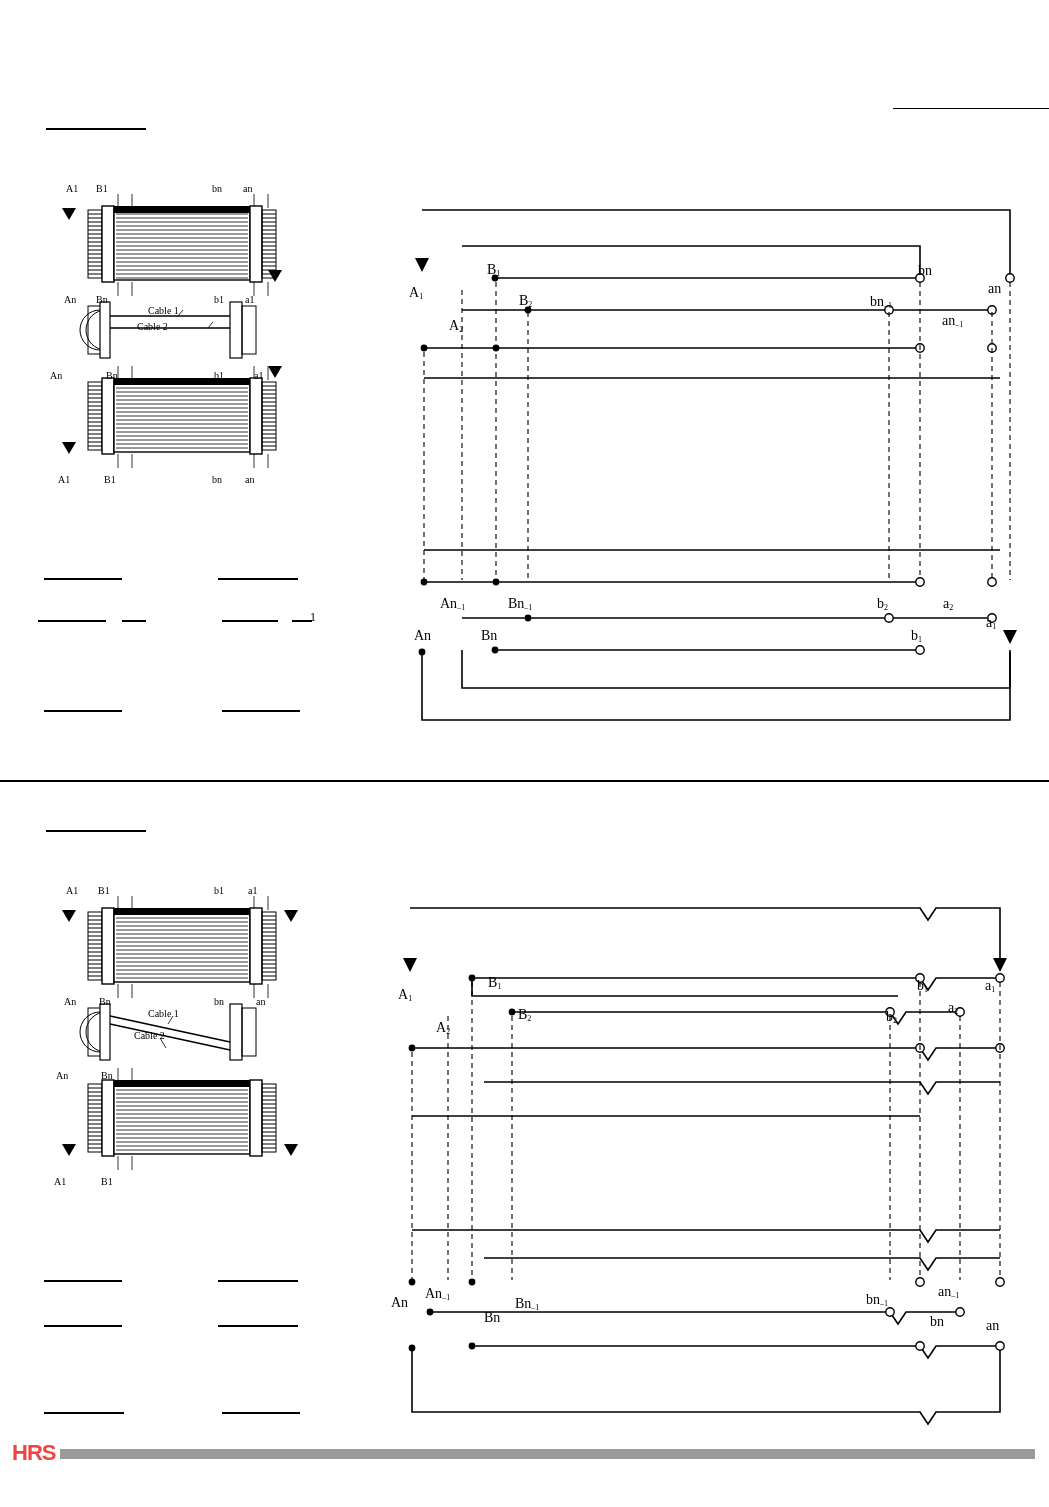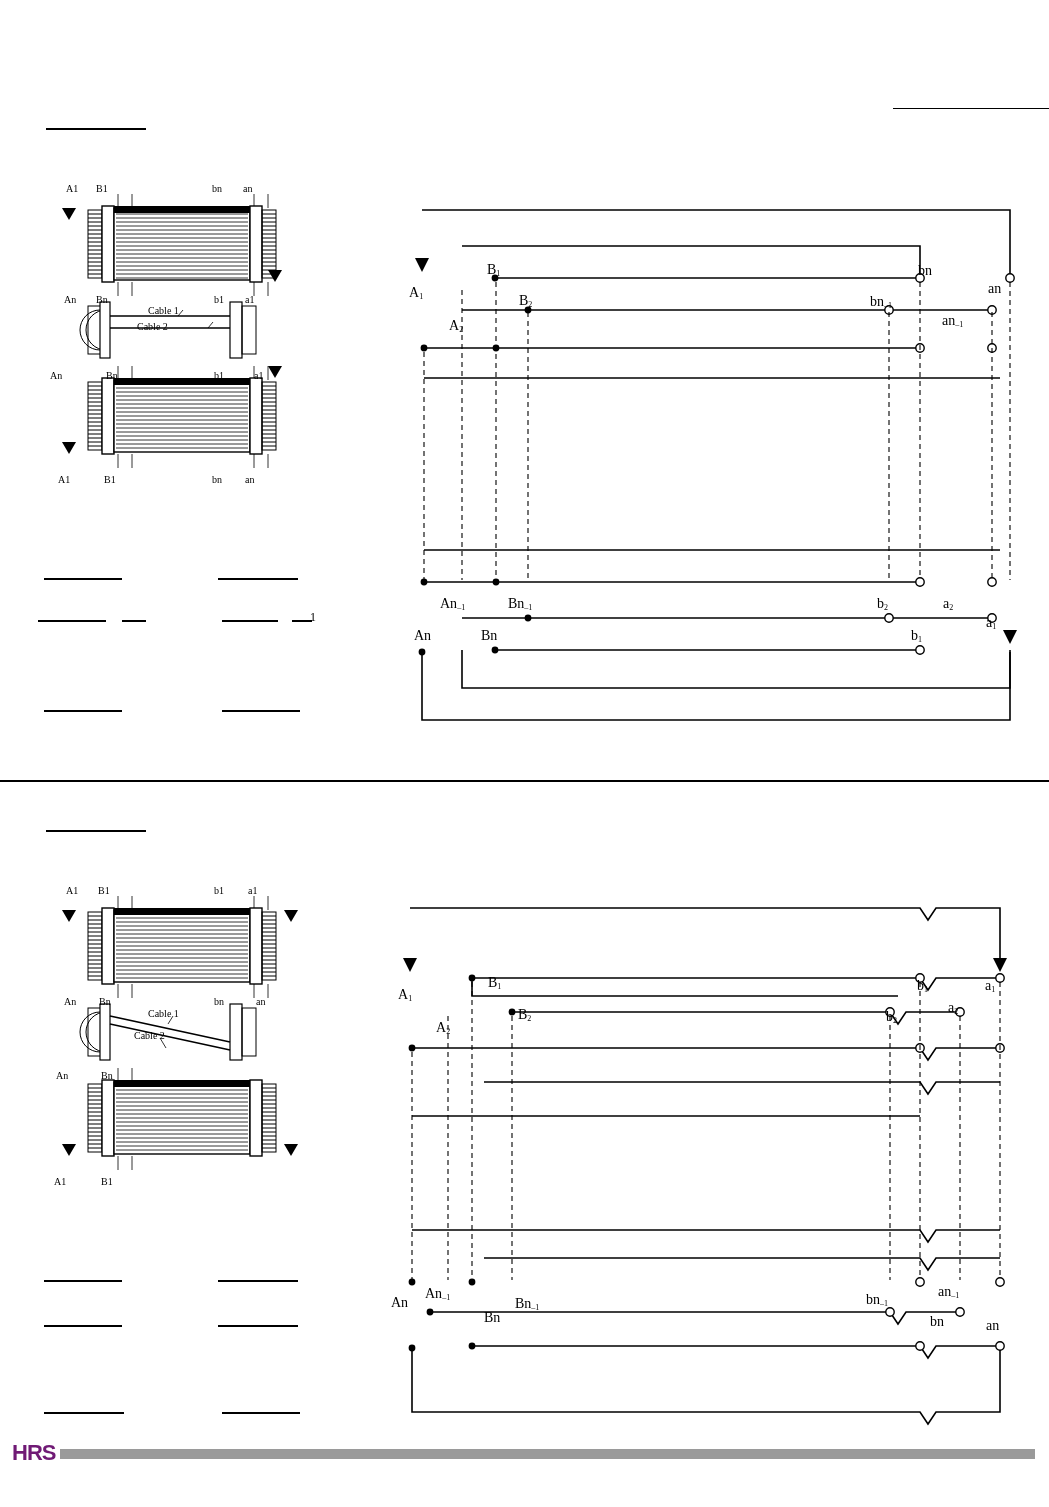--- a/index.html
+++ b/index.html
@@ -7,21 +7,21 @@
   .page{position:absolute;inset:0;}
   .lbl{position:absolute;font-family:"Liberation Serif",serif;white-space:nowrap;}
   .lbl-sm{font-size:10px;}
   .lbl-md{font-size:12px;}
   .lbl-lg{font-size:14px;}
   .sub{font-size:8px;vertical-align:-2px;}
   .topline{position:absolute;left:893px;top:108px;width:156px;height:1px;background:#000;}
   .ul2{position:absolute;height:2px;background:#000;}
   .sep{position:absolute;left:0;top:780px;width:1049px;height:2px;background:#000;}
   .footbar{position:absolute;left:60px;top:1449px;width:975px;height:10px;background:#9a9a9a;}
-  .hrs{position:absolute;left:12px;top:1440px;font-family:"Liberation Sans",sans-serif;font-weight:bold;font-size:22px;color:#701a75;letter-spacing:-1px;}
+  .hrs{position:absolute;left:12px;top:1440px;font-family:"Liberation Sans",sans-serif;font-weight:bold;font-size:22px;color:#ef4444;letter-spacing:-1px;}
   svg{position:absolute;left:0;top:0;overflow:visible;}
   .conn{fill:none;stroke:#000;stroke-width:1.6;}
   .dash{fill:none;stroke:#000;stroke-width:1.1;stroke-dasharray:5 4;}
   .dot{fill:#000;}
   .ring{fill:#fff;stroke:#000;stroke-width:1.4;}
   .tri{fill:#000;}
   .cbl{fill:none;stroke:#000;stroke-width:1;}
   .hatch{fill:none;stroke:#000;stroke-width:1;}
 </style>
 </head>

